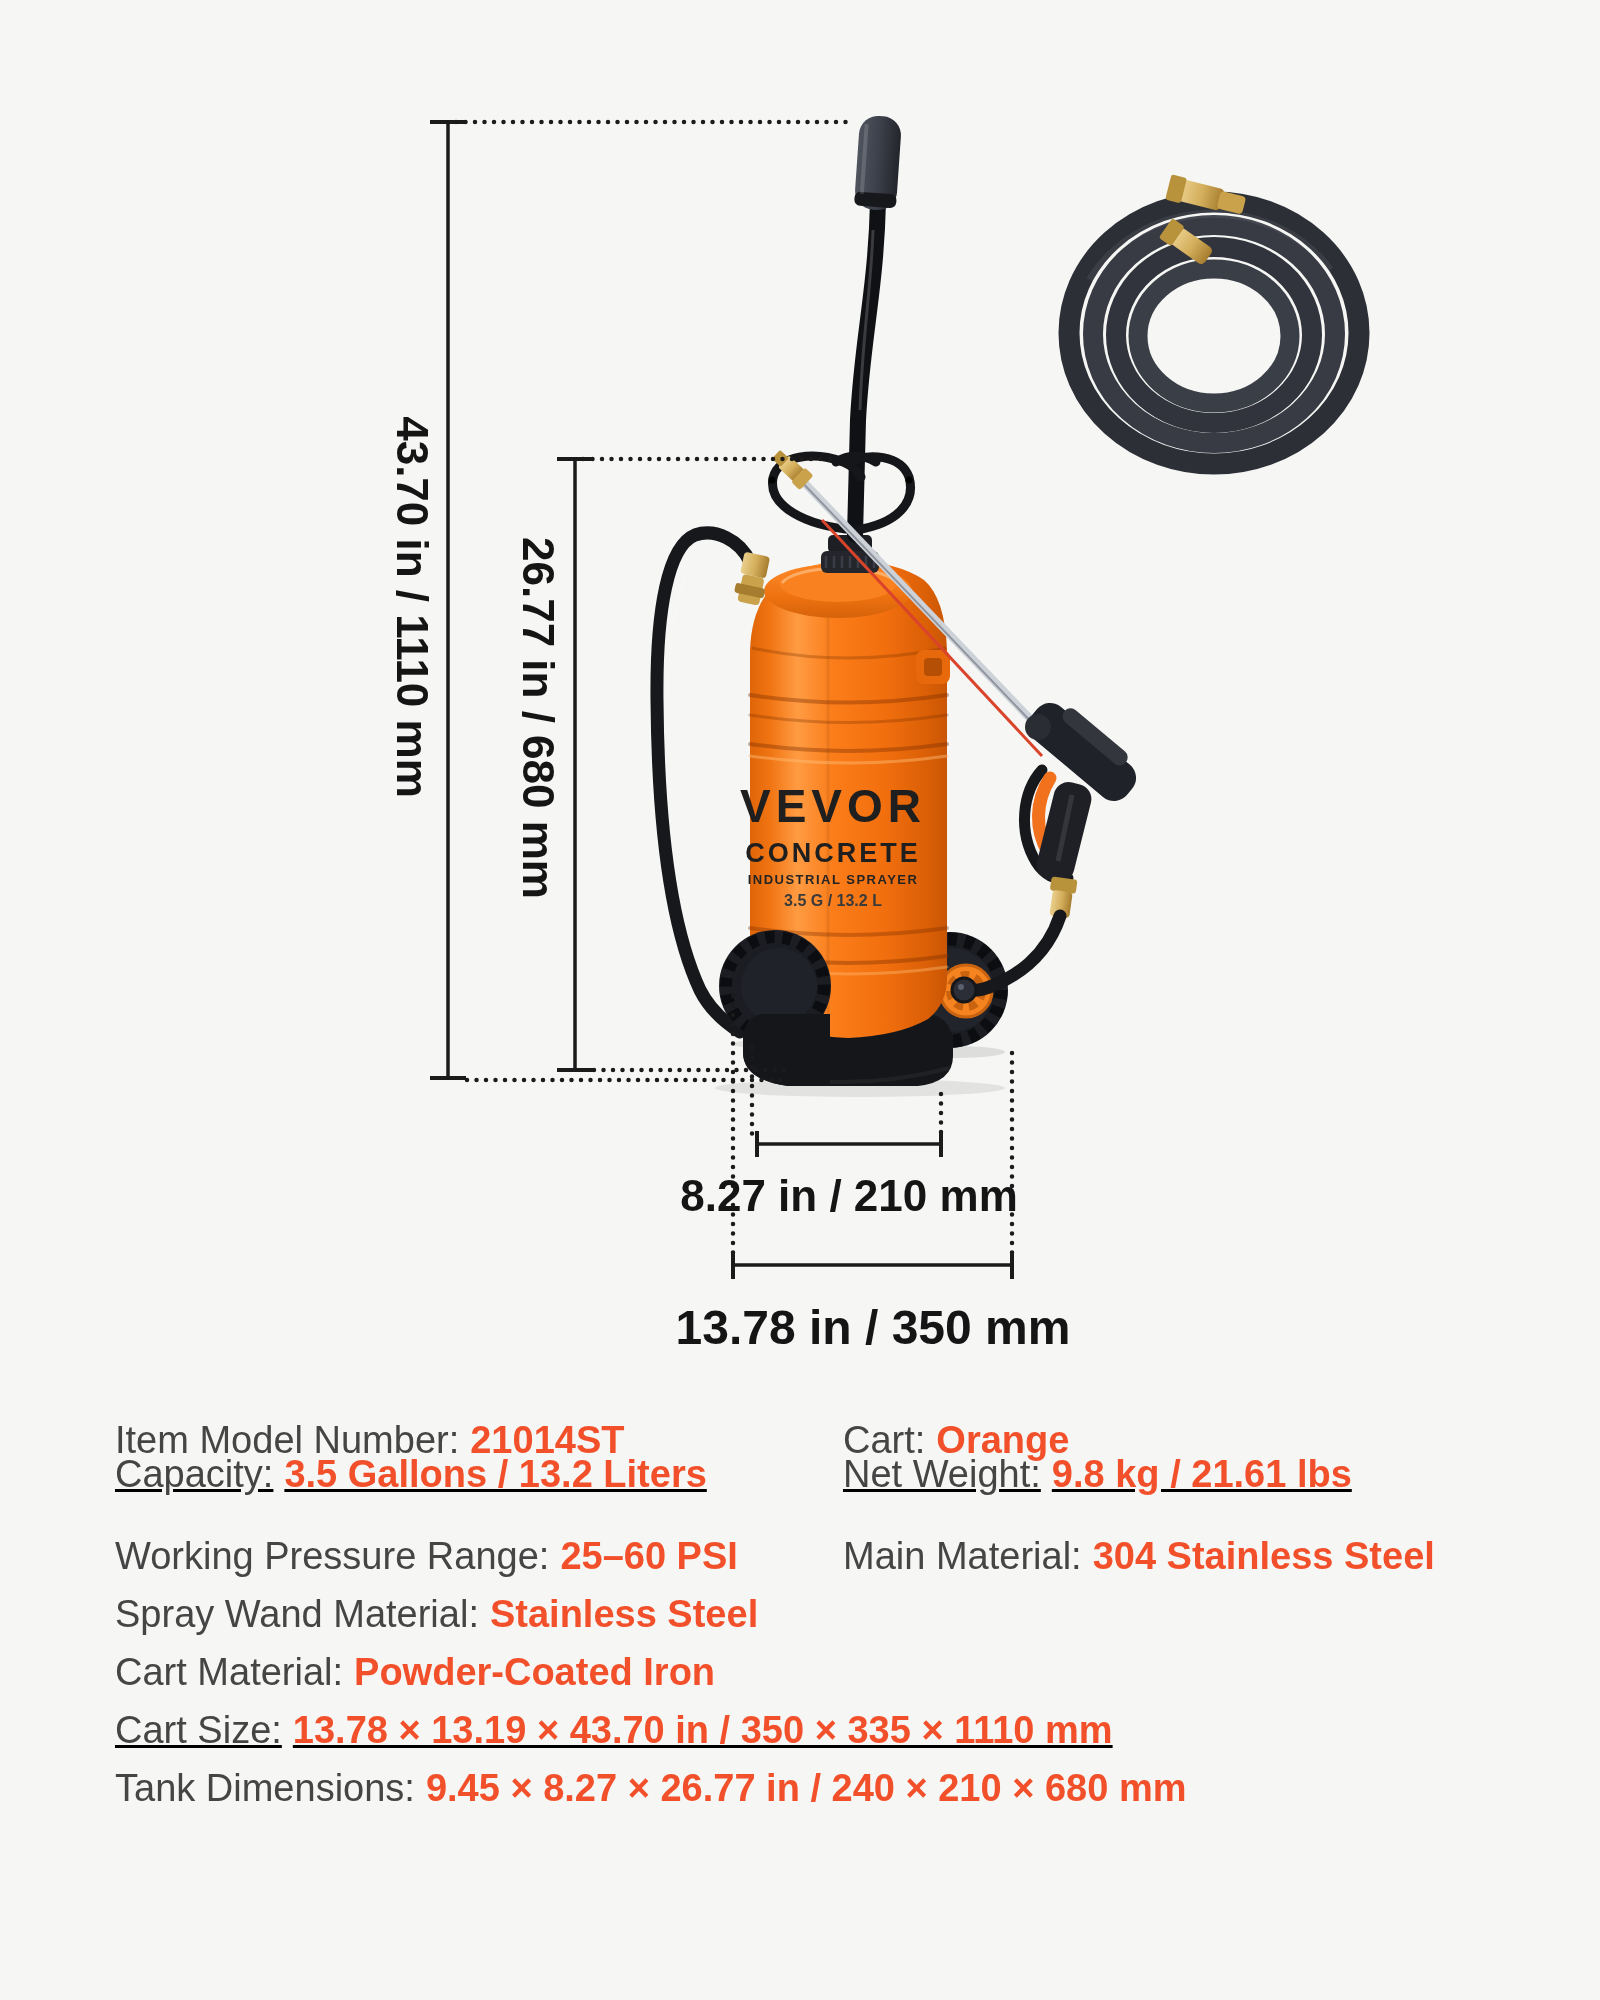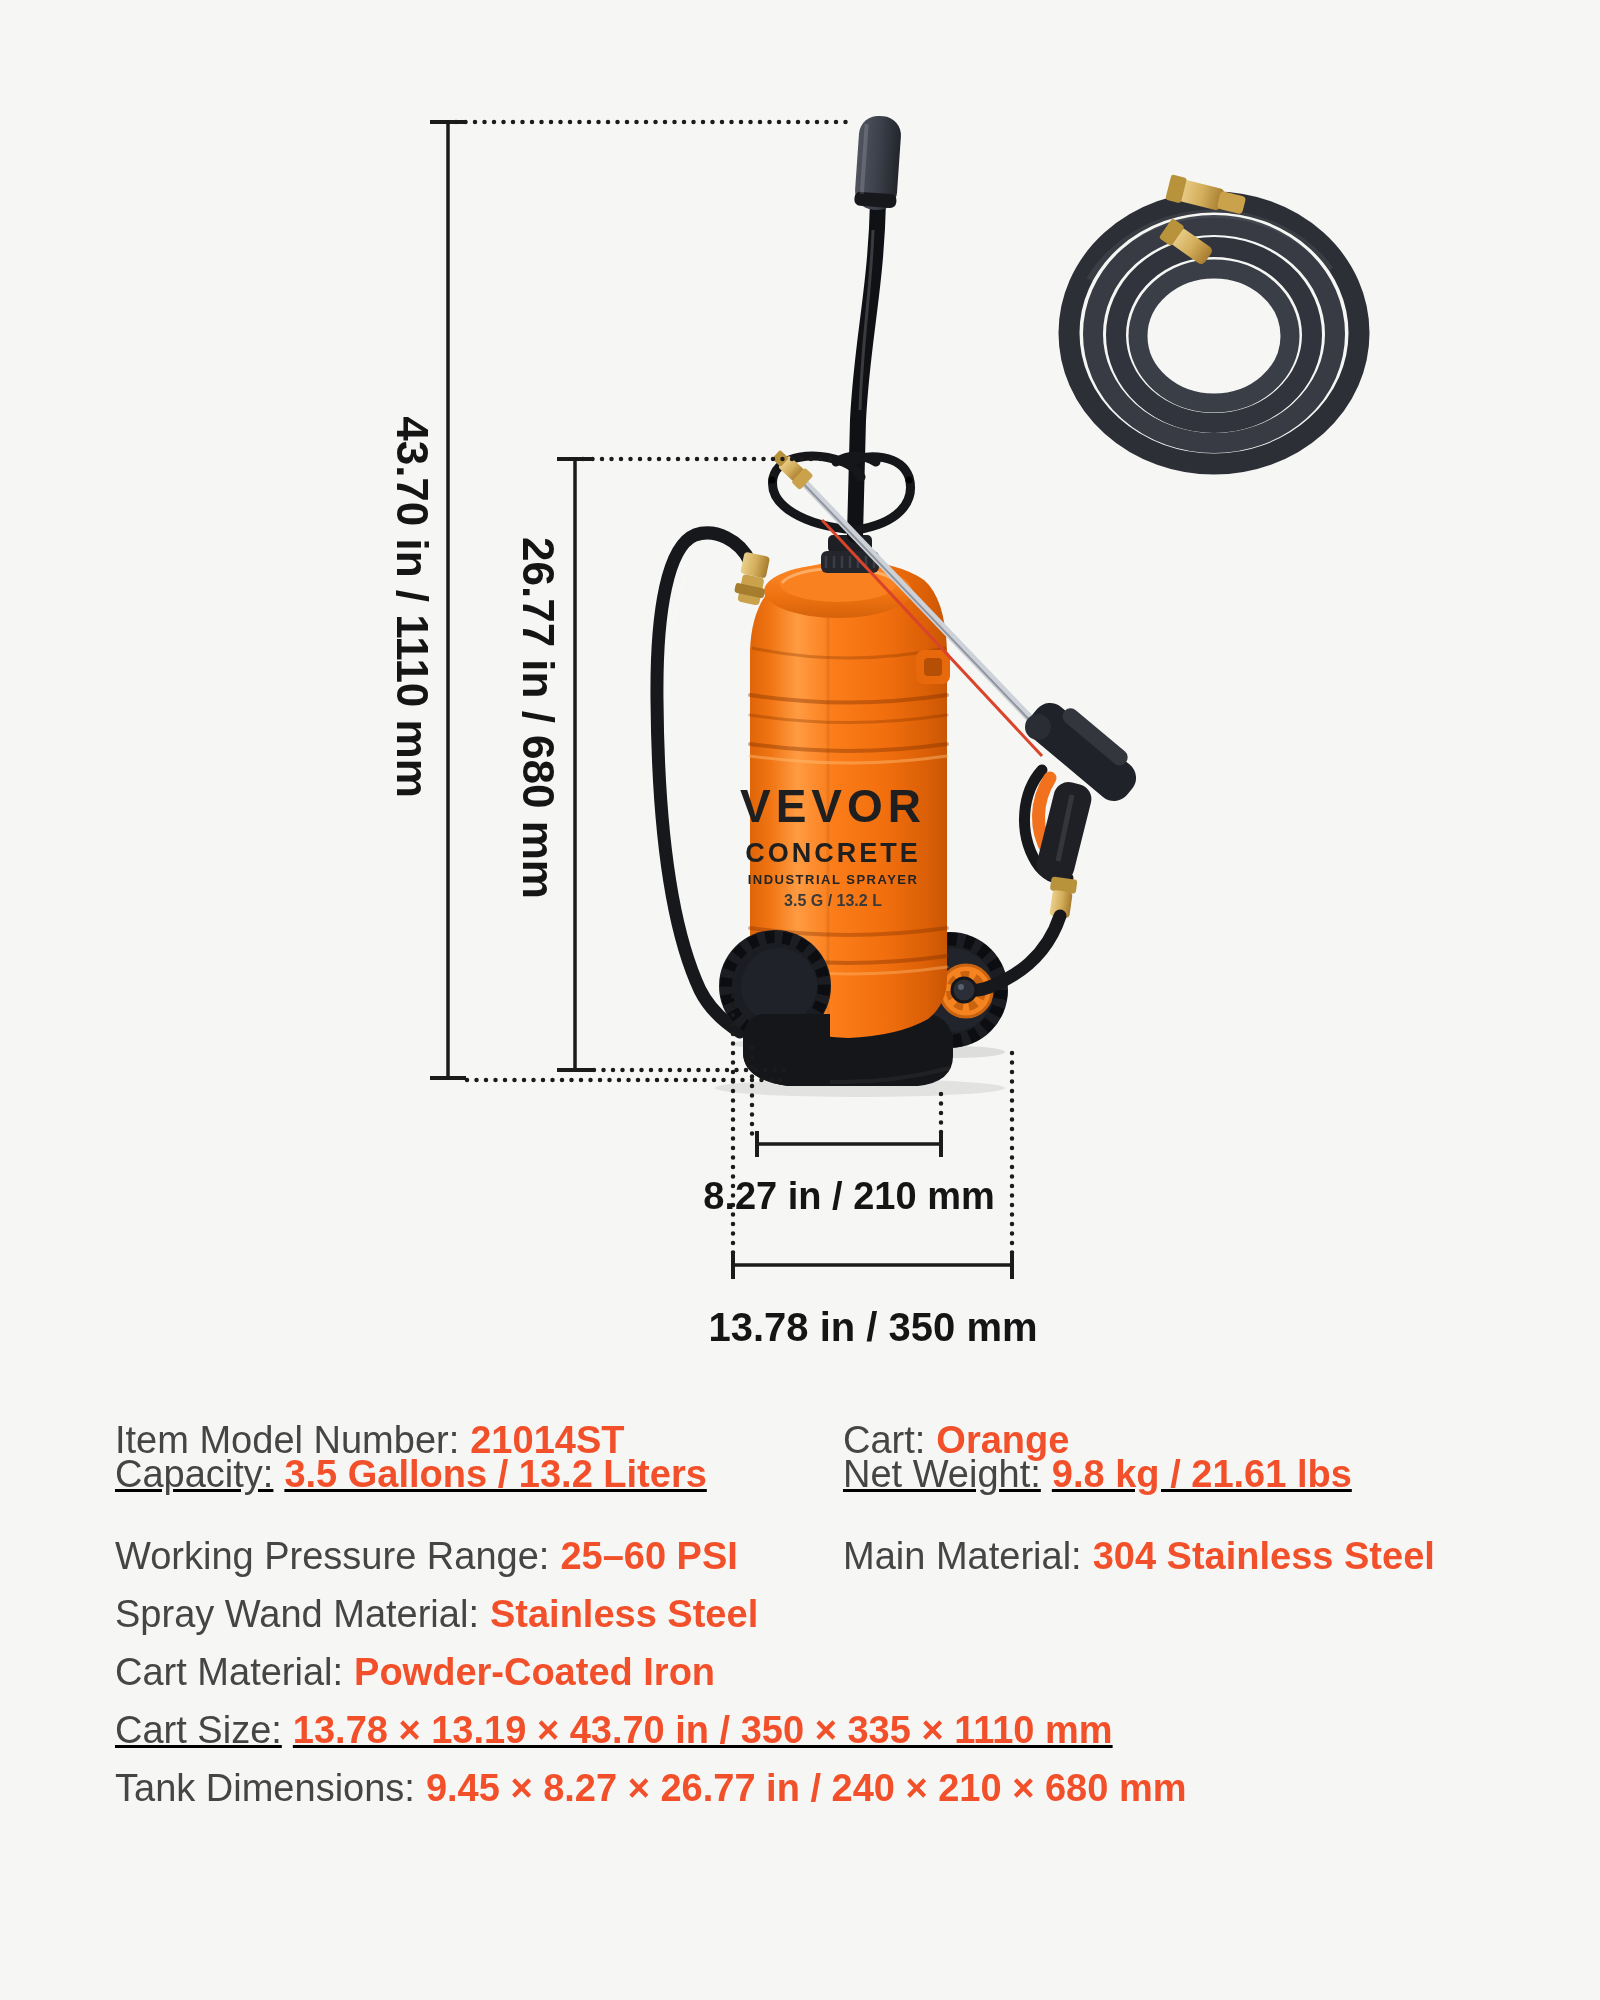--- a/index.html
+++ b/index.html
@@ -12,22 +12,22 @@
   }
   .illustration{position:absolute;left:0;top:0;}
   .dim-label{
     position:absolute;
     font-weight:700;color:#151515;white-space:nowrap;
     transform:translate(-50%,-50%);
   }
   .dim-label.vertical{transform:translate(-50%,-50%) rotate(90deg);}
   .dim-a{left:412px;top:607px;font-size:44px;}
   .dim-b{left:538px;top:718px;font-size:44px;}
-  .dim-c{left:849px;top:1196px;font-size:38px;}
-  .dim-d{left:873px;top:1327px;font-size:40px;}
+  .dim-c{left:849px;top:1196px;font-size:44px;}
+  .dim-d{left:873px;top:1327px;font-size:48px;}
   .specs{position:absolute;left:0;top:0;width:1528px;height:2000px;}
   .spec-row{
     position:absolute;
     font-size:38px;line-height:48px;white-space:nowrap;
   }
   .spec-label{color:#454545;font-weight:400;margin-right:11px;}
   .spec-value{color:#F2502A;font-weight:700;}
   .col-left{left:115px;}
   .col-right{left:843px;}
   .r1{top:1416px;} .r2{top:1450px;text-decoration:underline;} .r3{top:1532px;text-align:right;} .r4{top:1590px;}

